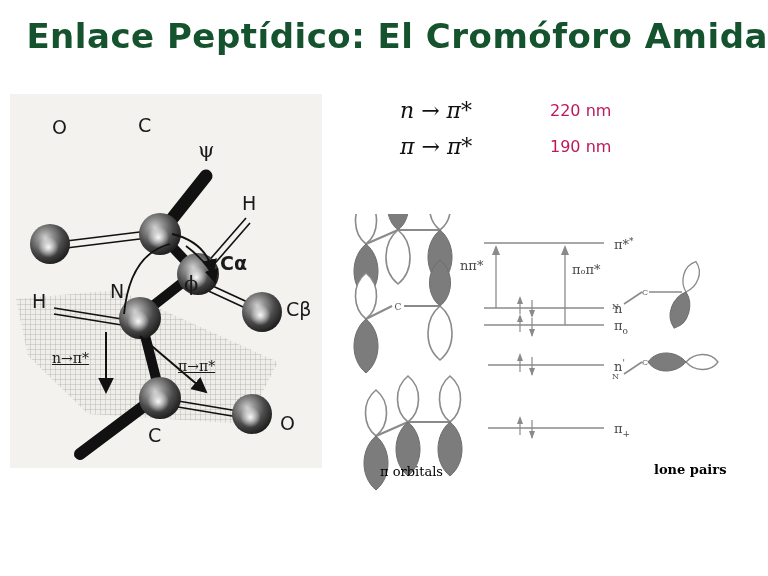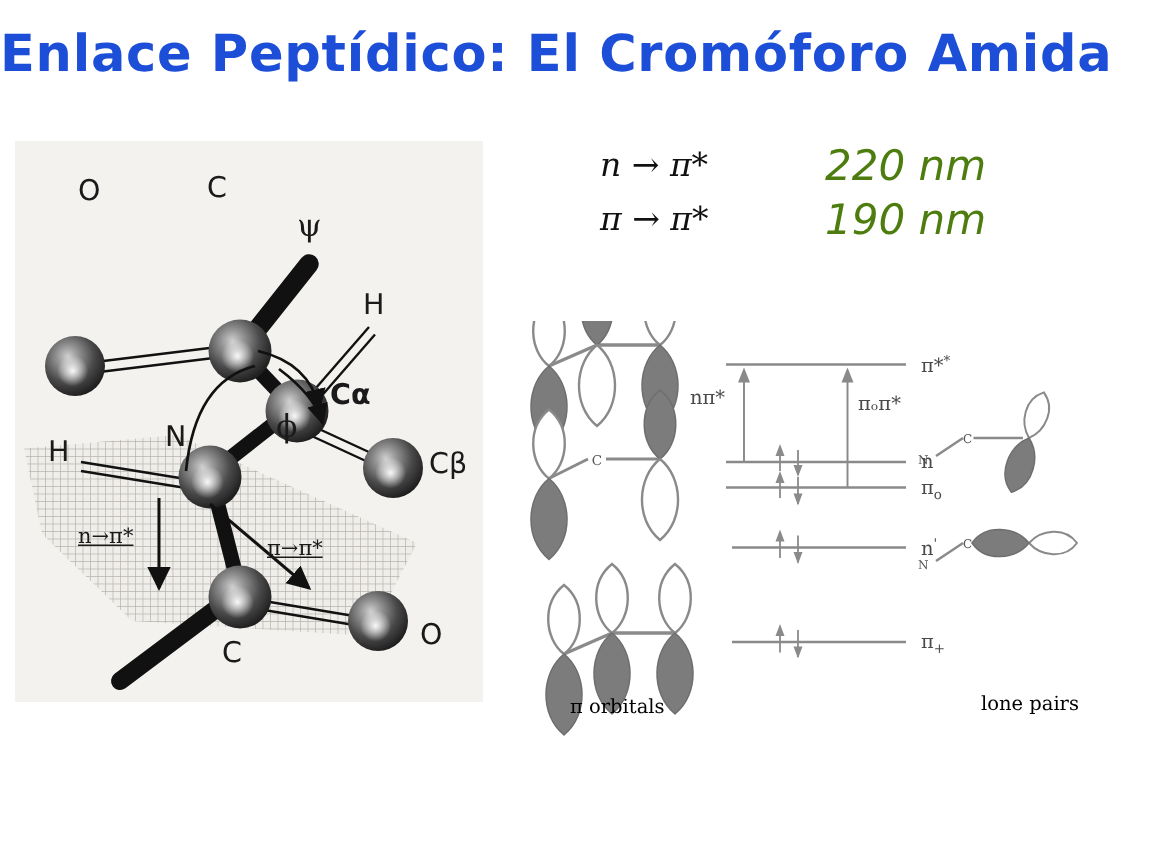--- a/index.html
+++ b/index.html
@@ -4,33 +4,33 @@
 <style>
   html,body{margin:0;padding:0;}
   body{
     width:768px;height:576px;background:#ffffff;overflow:hidden;
     font-family:"Liberation Sans",sans-serif;position:relative;
   }
   #slide{position:absolute;inset:0;}
 
   
   .title{
-    position:absolute;left:0;top:16px;width:768px;text-align:left;
+    position:absolute;left:0;top:16px;width:768px;text-align:right;
     font-family:"DejaVu Sans",sans-serif;
-    font-size:34px;font-weight:bold;color:#1d4ed8;letter-spacing:0.5px;
+    font-size:34px;font-weight:bold;color:#14532d;letter-spacing:0.5px;
     white-space:nowrap;
   }
 
   
   .trans{position:absolute;left:400px;top:92px;width:300px;}
   .trans-row{display:flex;align-items:center;height:36px;}
   .trans-left{width:150px;font-size:22px;font-style:italic;
      font-family:"DejaVu Serif",serif;color:#111;white-space:nowrap;}
-  .trans-right{font-size:28px;font-style:italic;
-     font-family:"DejaVu Sans",sans-serif;color:#4d7c0f;white-space:nowrap;}
+  .trans-right{font-size:16px;
+     font-family:"DejaVu Sans",sans-serif;color:#be185d;white-space:nowrap;}
 
   
   .molpanel{
     position:absolute;left:10px;top:94px;width:312px;height:374px;
     background:#f3f2ef;overflow:hidden;
   }
   .molpanel svg{display:block;}
   .molabel{
     position:absolute;font-family:"DejaVu Sans",sans-serif;
     color:#1a1a1a;font-size:19px;white-space:nowrap;
@@ -301,16 +301,16 @@
     <div class="lvl-label" style="left:278px;top:207px;">
       <span>π</span><sub>+</sub>
     </div>
 
     
     <div class="lvl-label" style="left:124px;top:44px;">nπ*</div>
     <div class="lvl-label" style="left:236px;top:48px;">πₒπ*</div>
 
     
     <div class="cap" style="left:44px;top:250px;">π orbitals</div>
-    <div class="cap" style="left:318px;top:248px;">lone pairs</div>
+    <div class="cap" style="left:318px;top:248px;font-weight:bold;">lone pairs</div>
   </div>
 
 </div>
 
 </body></html>

